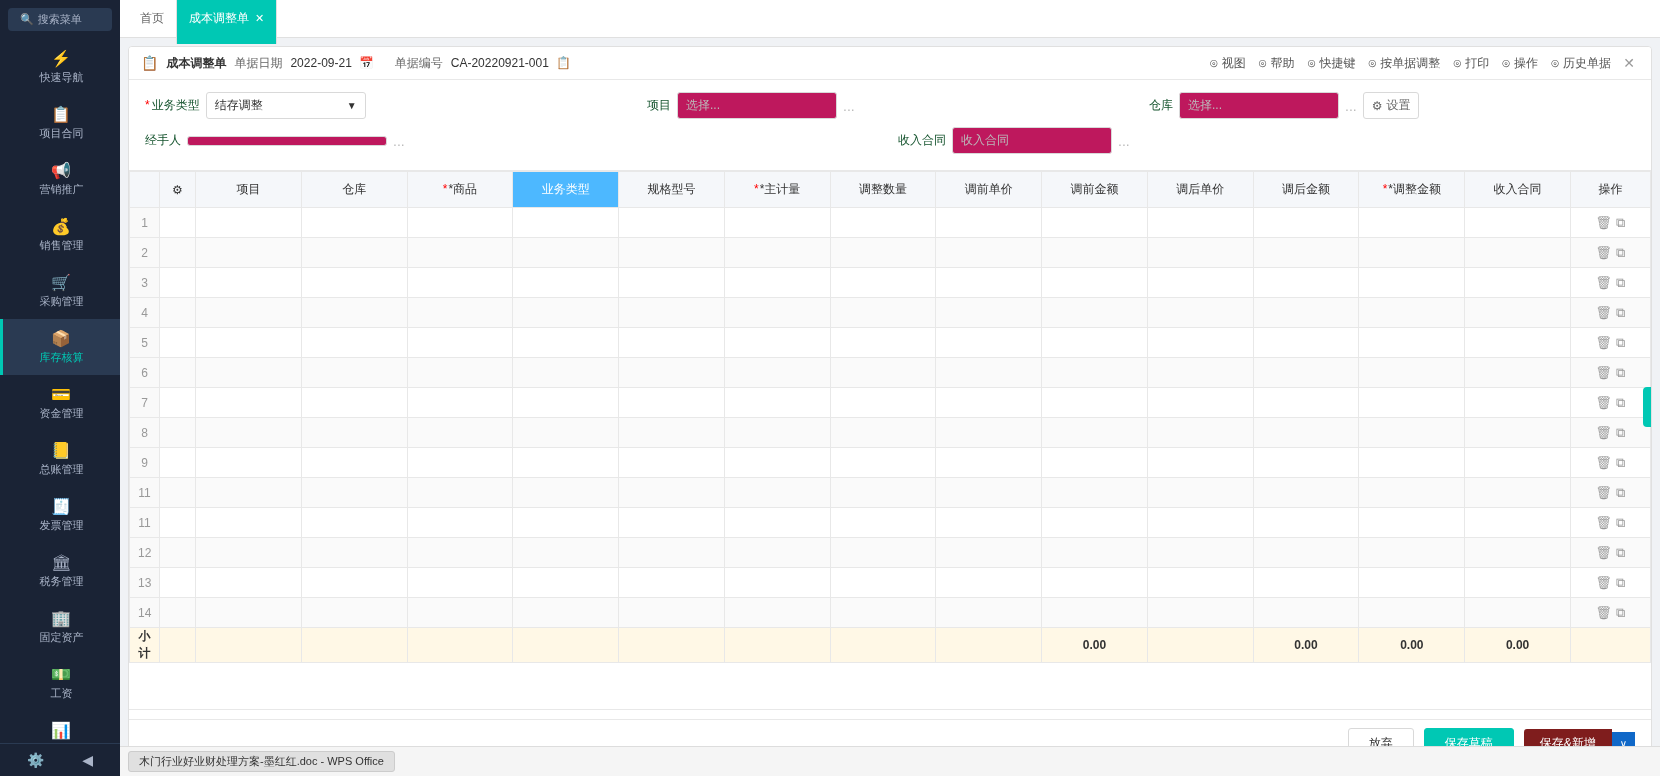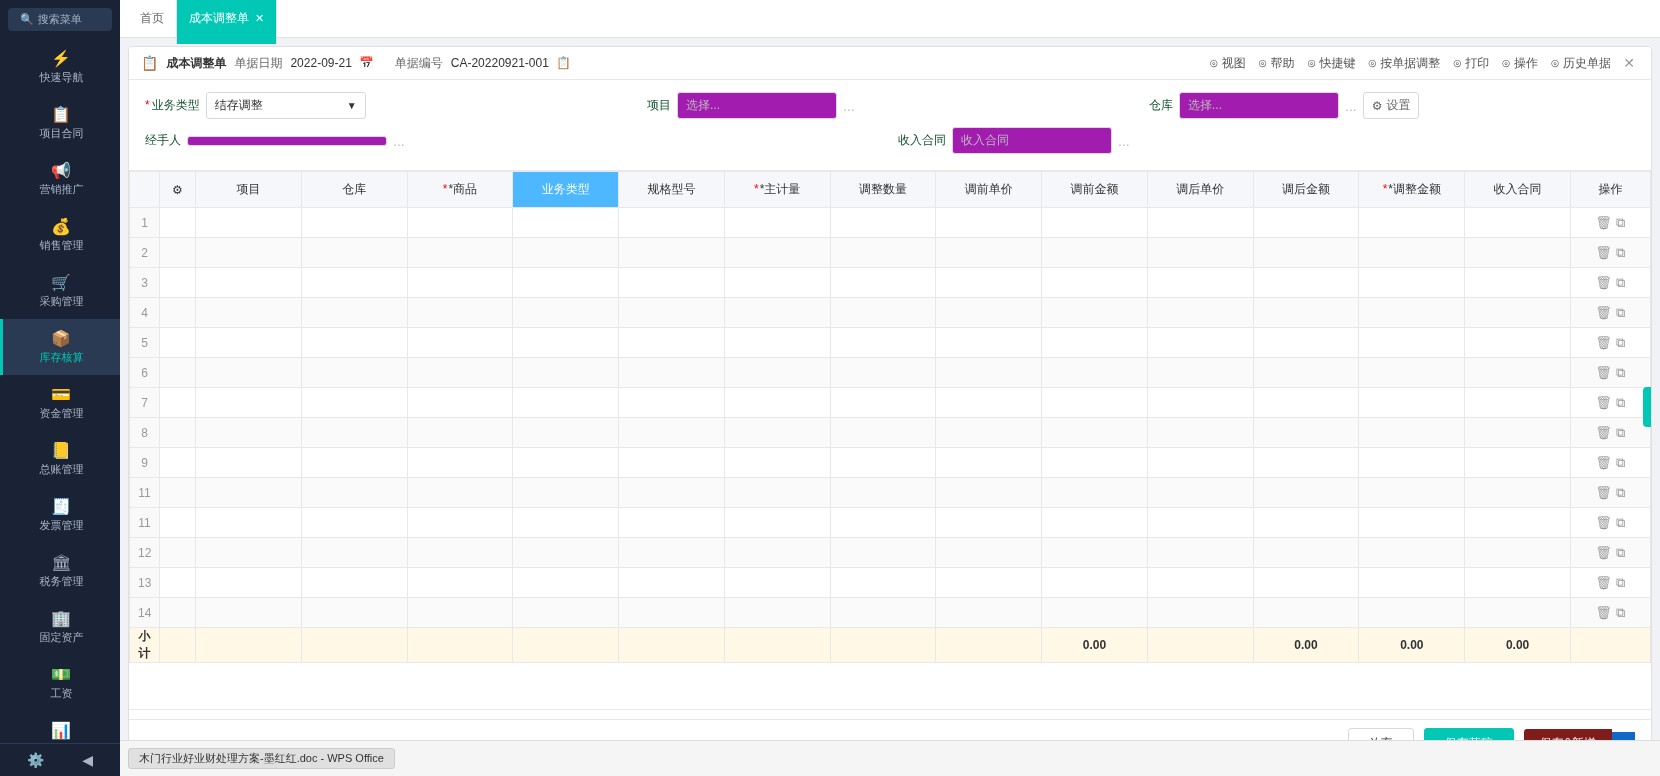--- a/index.html
+++ b/index.html
@@ -186,21 +186,21 @@
       min-width: 160px;
       cursor: pointer;
       justify-content: space-between;
     }
     .form-input-dotted {
       border: 1px solid #d9d9d9;
       border-radius: 3px;
       padding: 4px 8px;
       font-size: 12px;
       color: #999;
-      background: #a21caf;
+      background: #be185d;
       min-width: 160px;
     }
     .form-input-ellipsis {
       color: #bbb;
       font-size: 14px;
       cursor: pointer;
     }
     .settings-btn {
       display: flex;
       align-items: center;
@@ -341,21 +341,21 @@
     }
     .btn-split-main { background: #7f1d1d; color: #fff; border: none; padding: 6px 16px; cursor: pointer; font-size: 12px; }
     .btn-split-arrow { background: #1068c8; color: #fff; border: none; padding: 6px 8px; cursor: pointer; font-size: 10px; }
 
     
     .taskbar {
       position: fixed;
       bottom: 0;
       left: 120px;
       right: 0;
-      height: 36px;
+      height: 30px;
       background: #f5f5f5;
       border-top: 1px solid #ddd;
       display: flex;
       align-items: center;
       padding: 0 8px;
     }
     .taskbar-item {
       background: #e0e0e0;
       border: 1px solid #ccc;
       border-radius: 3px;

